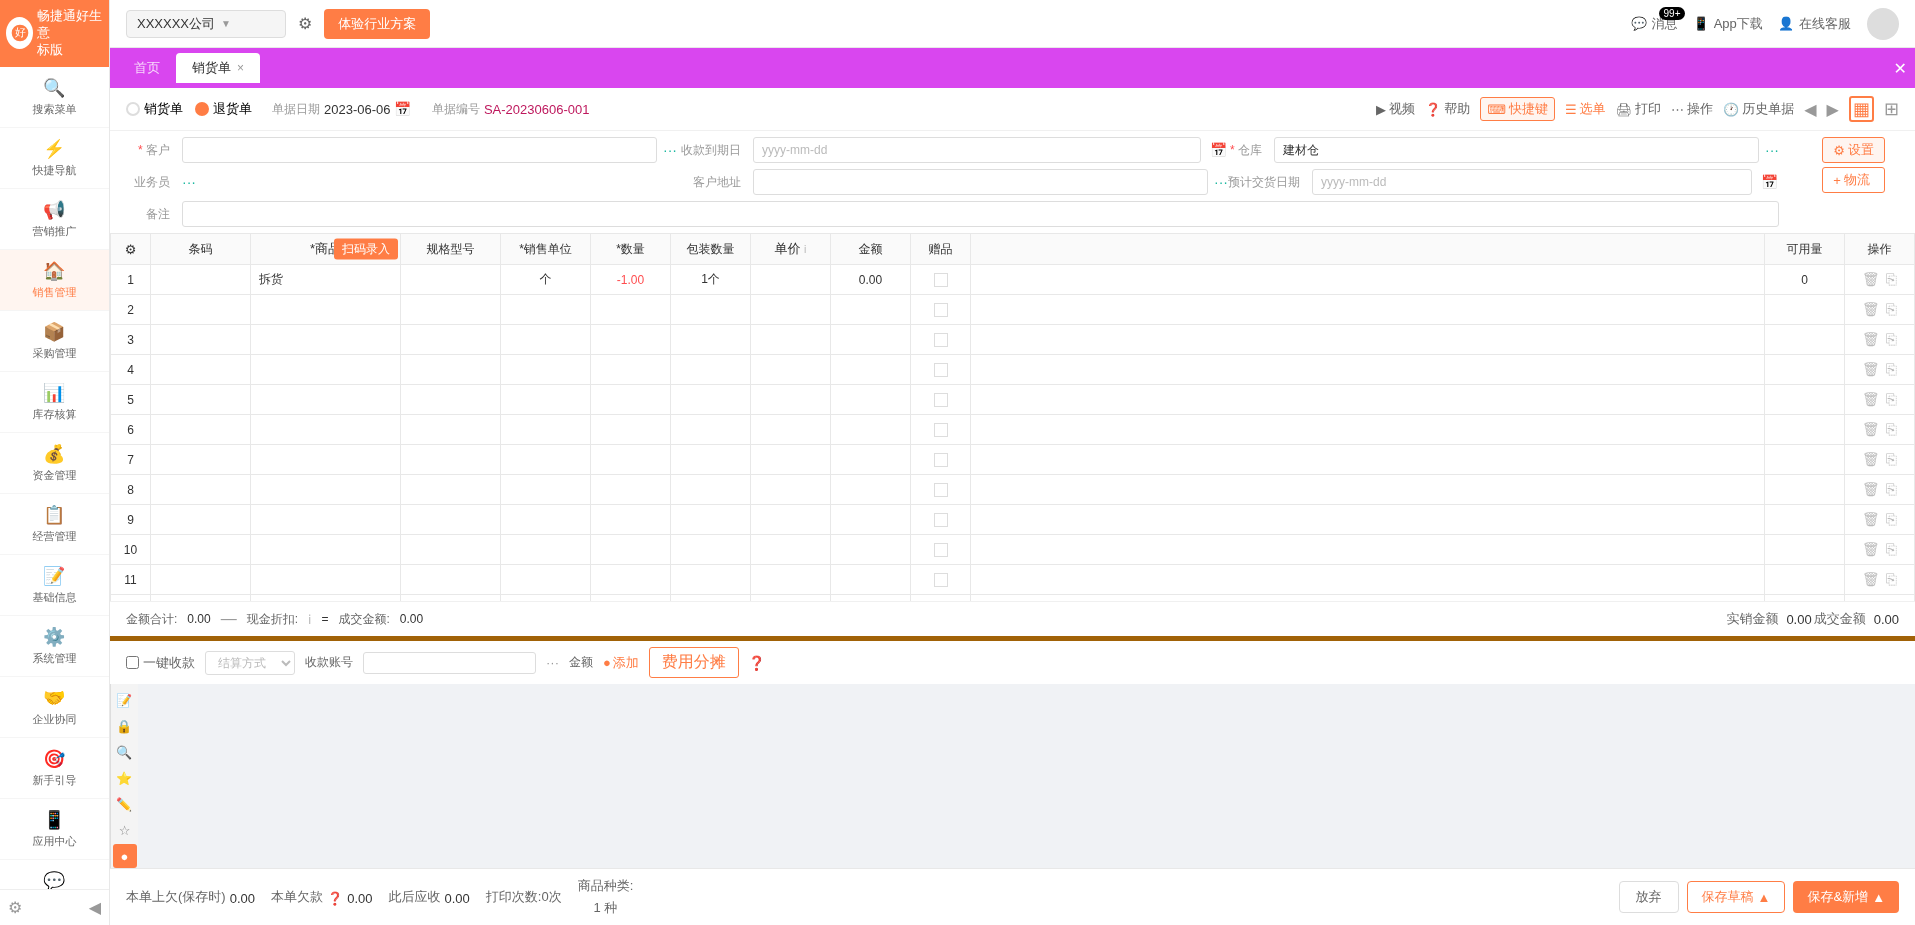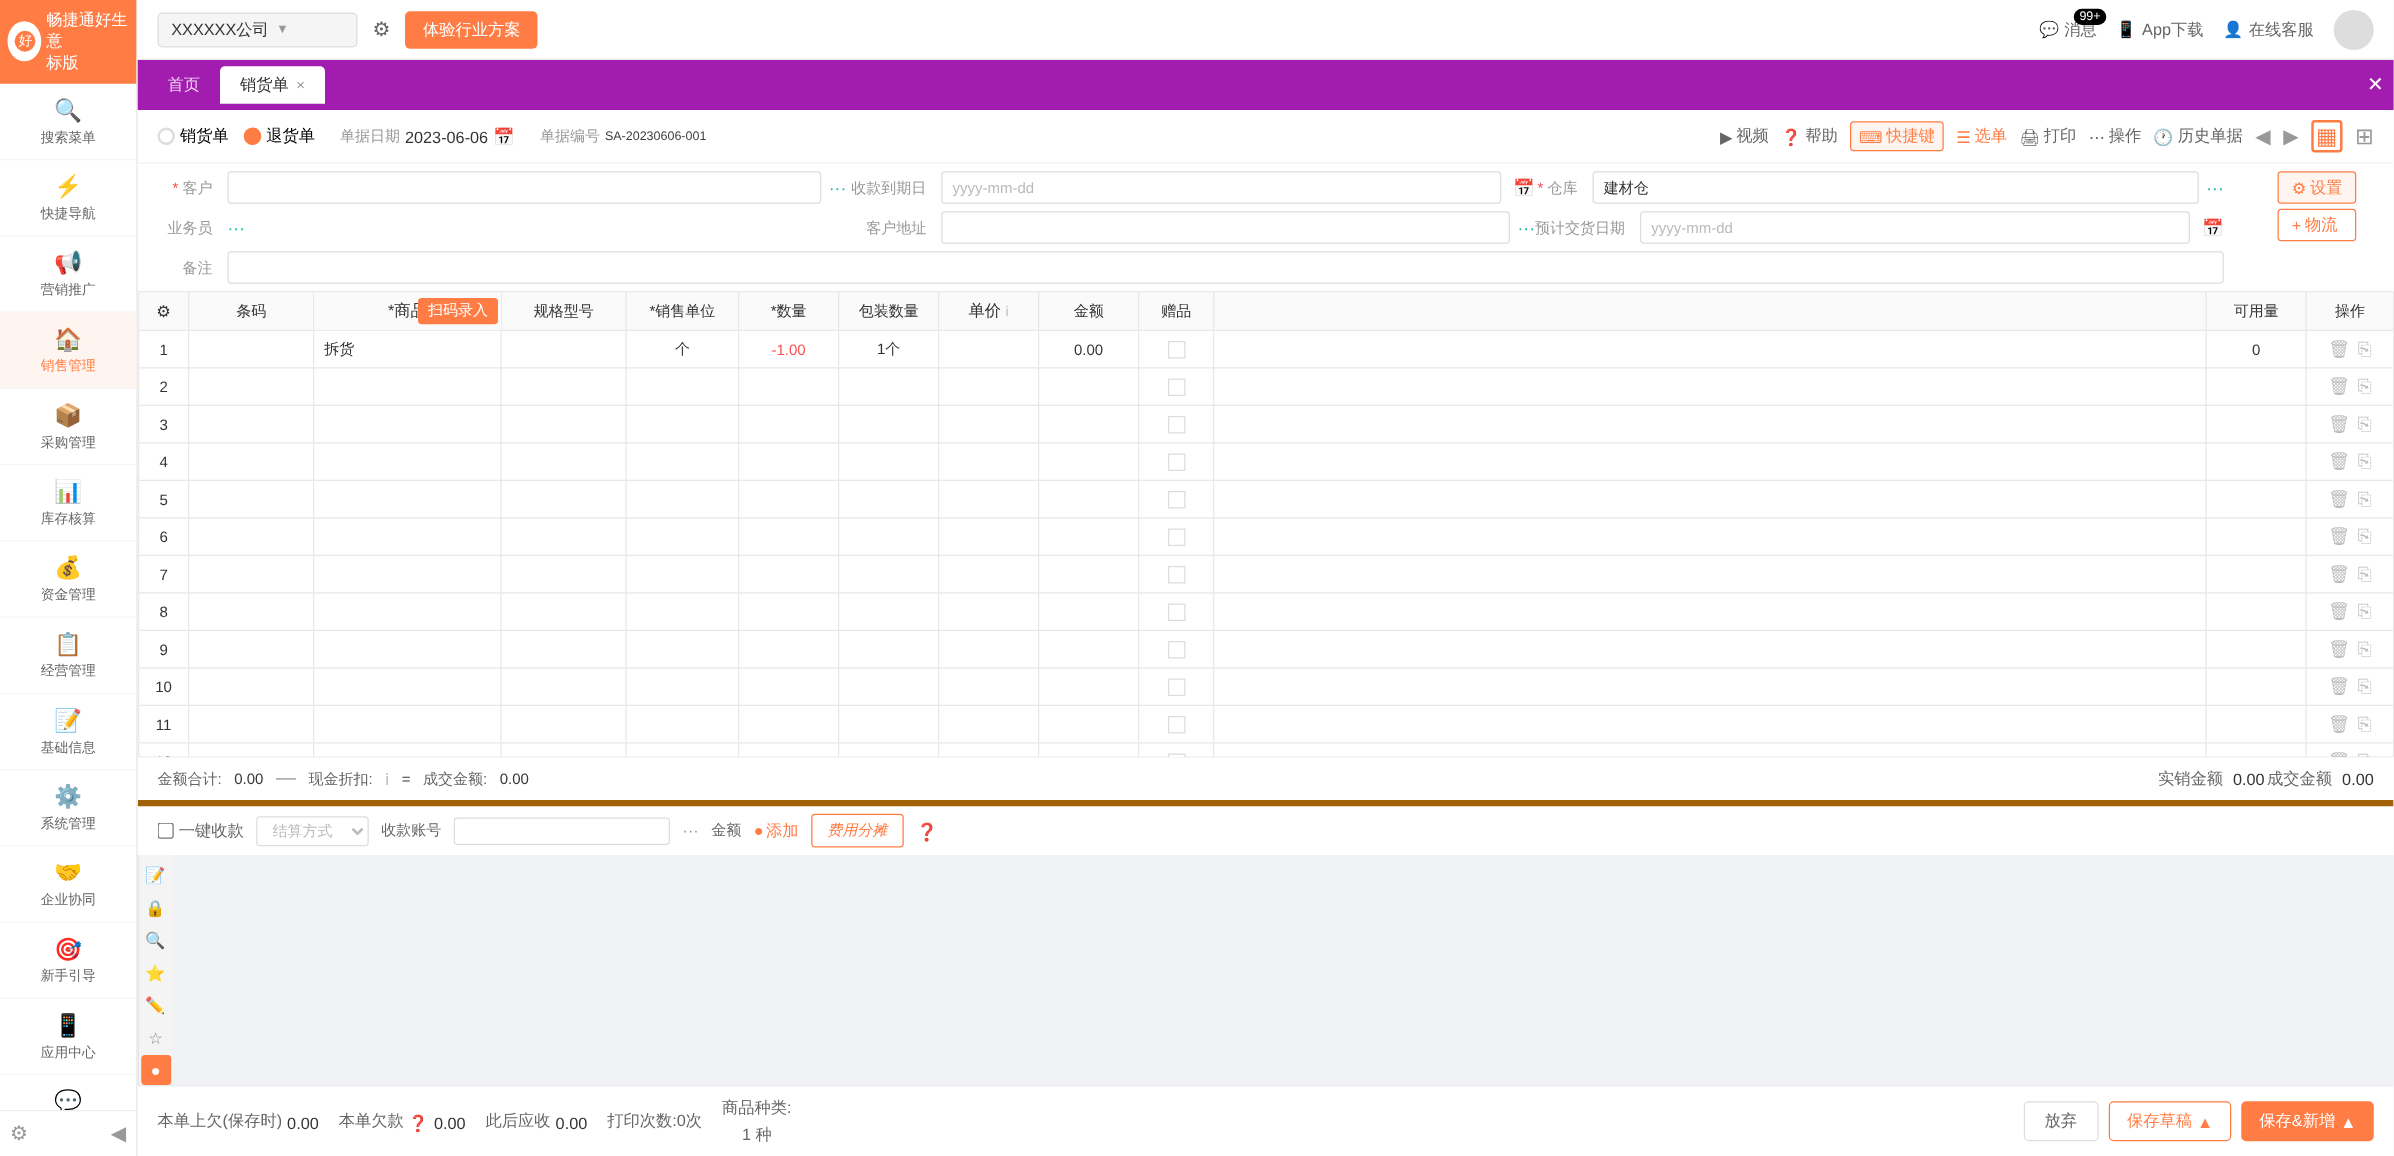--- a/index.html
+++ b/index.html
@@ -28,21 +28,21 @@
     .company-name { color: #333; font-size: 13px; }
     .chevron-down { color: #999; font-size: 10px; }
     .gear-icon { color: #666; font-size: 16px; cursor: pointer; }
     .trial-btn { background: #ff7d45; color: #fff; border: none; border-radius: 4px; padding: 6px 14px; cursor: pointer; font-size: 13px; }
     .header-right { margin-left: auto; display: flex; align-items: center; gap: 16px; }
     .header-action { display: flex; align-items: center; gap: 4px; color: #666; cursor: pointer; position: relative; }
     .badge { background: #000000; color: #fff; border-radius: 10px; padding: 1px 5px; font-size: 10px; position: absolute; top: -8px; right: -8px; }
     .avatar { width: 32px; height: 32px; border-radius: 50%; background: #ddd; }
 
     
-    .tab-bar { background: #a21caf; display: flex; align-items: center; padding: 0 8px; height: 40px; }
+    .tab-bar { background: #d946ef; display: flex; align-items: center; padding: 0 8px; height: 40px; }
     .tab { display: flex; align-items: center; gap: 6px; padding: 6px 16px; cursor: pointer; color: rgba(255,255,255,0.8); font-size: 13px; }
     .tab.active { background: #fff; color: #333; border-radius: 4px 4px 0 0; }
     .tab-close { color: #999; font-size: 12px; cursor: pointer; }
     .tab-bar-close { margin-left: auto; color: #fff; cursor: pointer; font-size: 16px; }
 
     
     .content { flex: 1; background: #fff; overflow: hidden; display: flex; flex-direction: column; }
     .radio-group { display: flex; gap: 12px; align-items: center; }
     .radio-item { display: flex; align-items: center; gap: 4px; cursor: pointer; }
     .radio-dot { width: 14px; height: 14px; border-radius: 50%; border: 2px solid #ddd; background: #fff; }
@@ -226,21 +226,21 @@
             <span>退货单</span>
           </label>
         </div>
         <div class="info-item">
           <span class="lbl">单据日期</span>
           <span style="color:#333;font-size:13px;">2023-06-06</span>
           <span style="color:#999;cursor:pointer;font-size:14px;">📅</span>
         </div>
         <div class="info-item">
           <span class="lbl">单据编号</span>
-          <span style="color:#404040;font-size:10px;">SA-20230606-001</span>
+          <span style="color:#be185d;font-size:13px;">SA-20230606-001</span>
         </div>
         <div style="margin-left:auto; display:flex; align-items:center; gap:10px;">
           <span style="display:flex;align-items:center;gap:3px;color:#666;cursor:pointer;font-size:12px;">
             <span>▶</span>
             <span>视频</span>
           </span>
           <span style="display:flex;align-items:center;gap:3px;color:#666;cursor:pointer;font-size:12px;">
             <span>❓</span>
             <span>帮助</span>
           </span>
@@ -627,21 +627,21 @@
           <option>结算方式</option>
         </select>
         <span style="color:#666;font-size:12px;">收款账号</span>
         <input type="text" style="border: 1px solid rgb(221, 221, 221); border-radius: 3px; padding: 3px 8px; color: rgb(187, 187, 187); font-size: 12px; min-width: 80px;">
         <span style="color:#999;cursor:pointer;">···</span>
         <span style="color:#666;font-size:12px;">金额</span>
         <span style="color:#ff7d45;cursor:pointer;display:flex;align-items:center;gap:2px;font-size:12px;">
           <span>●</span>
           <span>添加</span>
         </span>
-        <button style="border:1px solid #ff7d45;color:#ff7d45;border-radius:3px;padding:4px 12px;cursor:pointer;background:#fff;font-size:12px;font-weight:500;font-style:italic;">费用分摊</button>
+        <button style="border:1px solid #ff7d45;color:#ff7d45;border-radius:3px;padding:4px 12px;cursor:pointer;background:#fff;font-size:16px;font-weight:500;">费用分摊</button>
         <span style="color:#bbb;cursor:pointer;font-size:14px;">❓</span>
       </div>
 
     </div>
 
     <div class="right-panel">
       <div class="rp-icon">📝</div>
       <div class="rp-icon">🔒</div>
       <div class="rp-icon">🔍</div>
       <div class="rp-icon">⭐</div>

